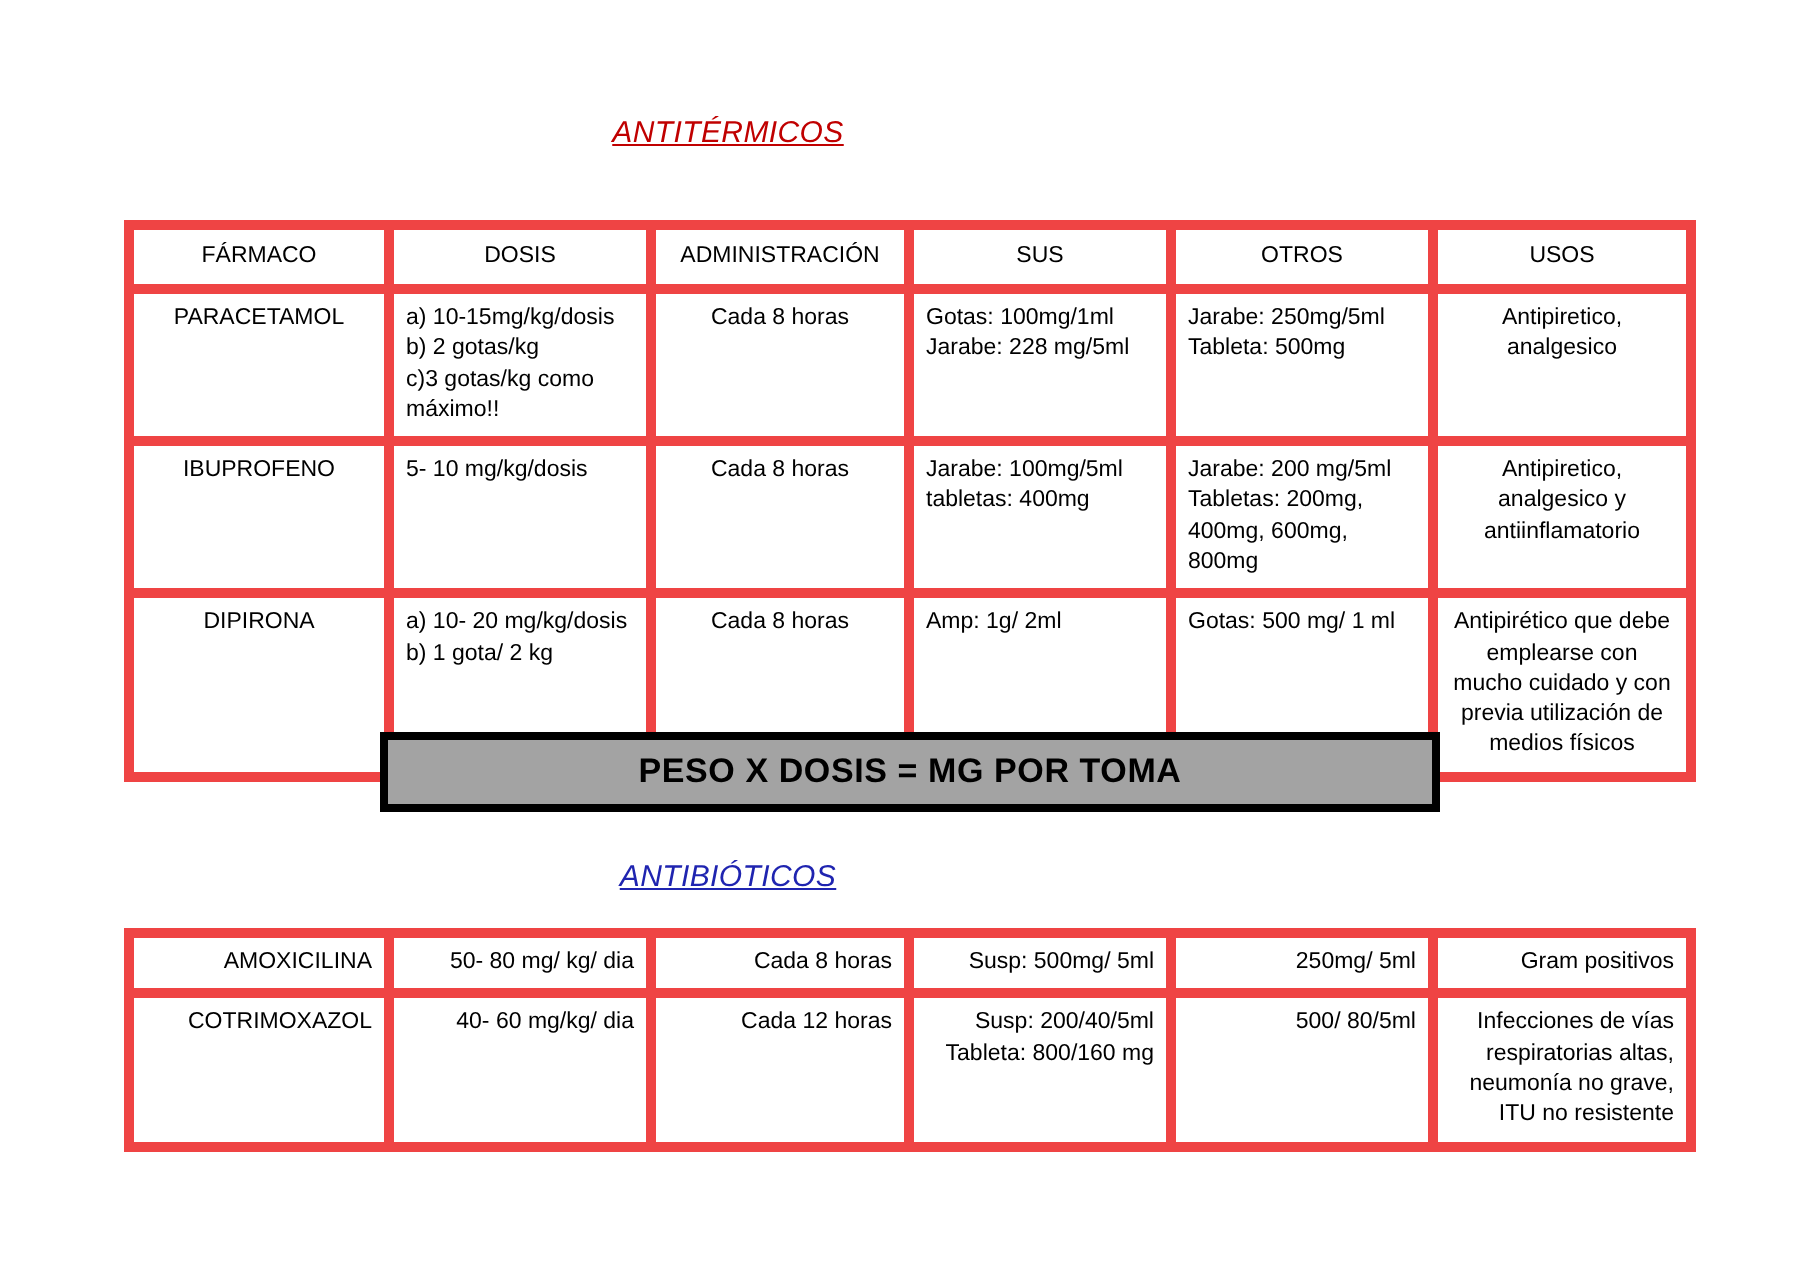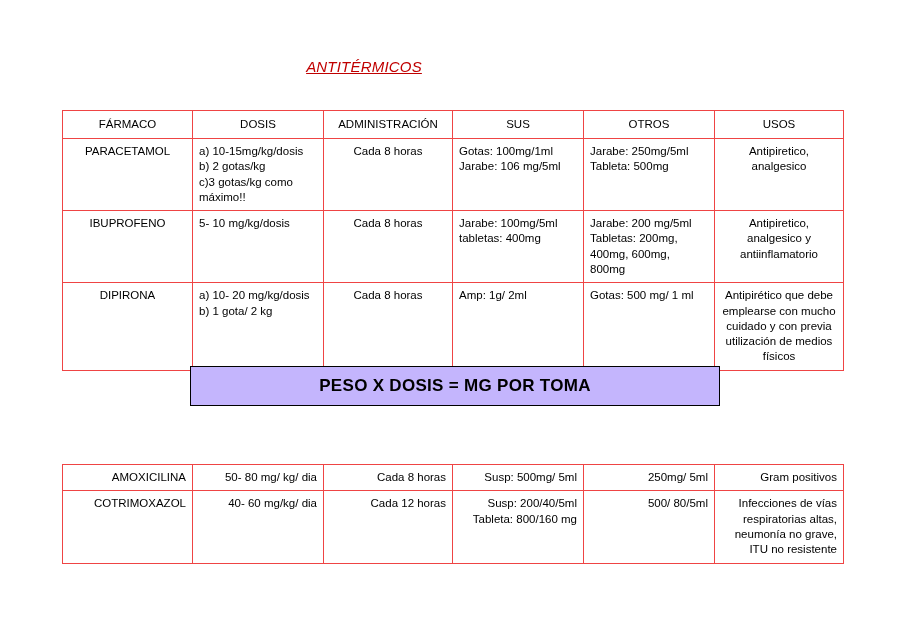--- a/index.html
+++ b/index.html
@@ -47,21 +47,21 @@
 
   
   .drug-table {
     position: absolute;
     border-collapse: collapse;
     table-layout: fixed;
     font-size: 11.5px;
     line-height: 1.33;
   }
   .drug-table td, .drug-table th {
-    border: 1px solid #ef4444;
+    border: 5px solid #ef4444;
     padding: 5px 6px;
     vertical-align: top;
     font-weight: normal;
   }
 
   
   #table-antitermicos {
     left: 62px;
     top: 110px;
     width: 781px;
@@ -102,22 +102,22 @@
   .col-otros        { width: 131px; }
   .col-usos         { width: 129px; }
 
   
   .formula-banner {
     position: absolute;
     left: 190px;
     top: 366px;
     width: 530px;
     height: 40px;
-    background: #c4b5fd;
-    border: 1px solid #000000;
+    background: #a3a3a3;
+    border: 4px solid #000000;
     box-sizing: border-box;
     display: flex;
     align-items: center;
     justify-content: center;
     font-size: 17px;
     font-weight: bold;
     color: #000000;
     letter-spacing: 0.3px;
   }
 
@@ -150,21 +150,21 @@
       </tr>
     </thead>
     <tbody>
       <tr class="row-paracetamol">
         <td class="cell-farmaco line">PARACETAMOL</td>
         <td class="cell-dosis line">a) 10-15mg/kg/dosis
 b) 2 gotas/kg
 c)3 gotas/kg como máximo!!</td>
         <td class="cell-administracion line">Cada 8 horas</td>
         <td class="cell-sus line">Gotas: 100mg/1ml
-Jarabe: 106 mg/5ml</td>
+Jarabe: 228 mg/5ml</td>
         <td class="cell-otros line">Jarabe: 250mg/5ml
 Tableta: 500mg</td>
         <td class="cell-usos line">Antipiretico, analgesico</td>
       </tr>
       <tr class="row-ibuprofeno">
         <td class="cell-farmaco line">IBUPROFENO</td>
         <td class="cell-dosis line">5- 10 mg/kg/dosis</td>
         <td class="cell-administracion line">Cada 8 horas</td>
         <td class="cell-sus line">Jarabe: 100mg/5ml
 tabletas: 400mg</td>
@@ -179,20 +179,21 @@
         <td class="cell-administracion line">Cada 8 horas</td>
         <td class="cell-sus line">Amp: 1g/ 2ml</td>
         <td class="cell-otros line">Gotas: 500 mg/ 1 ml</td>
         <td class="cell-usos line">Antipirético que debe emplearse con mucho cuidado y con previa utilización de medios físicos</td>
       </tr>
     </tbody>
   </table>
 
   <div class="formula-banner">PESO X DOSIS = MG POR TOMA</div>
 
+  <div class="heading heading-antibioticos">ANTIBIÓTICOS</div>
 
   <table id="table-antibioticos" class="drug-table">
     <colgroup>
       <col class="col-farmaco">
       <col class="col-dosis">
       <col class="col-administracion">
       <col class="col-sus">
       <col class="col-otros">
       <col class="col-usos">
     </colgroup>

